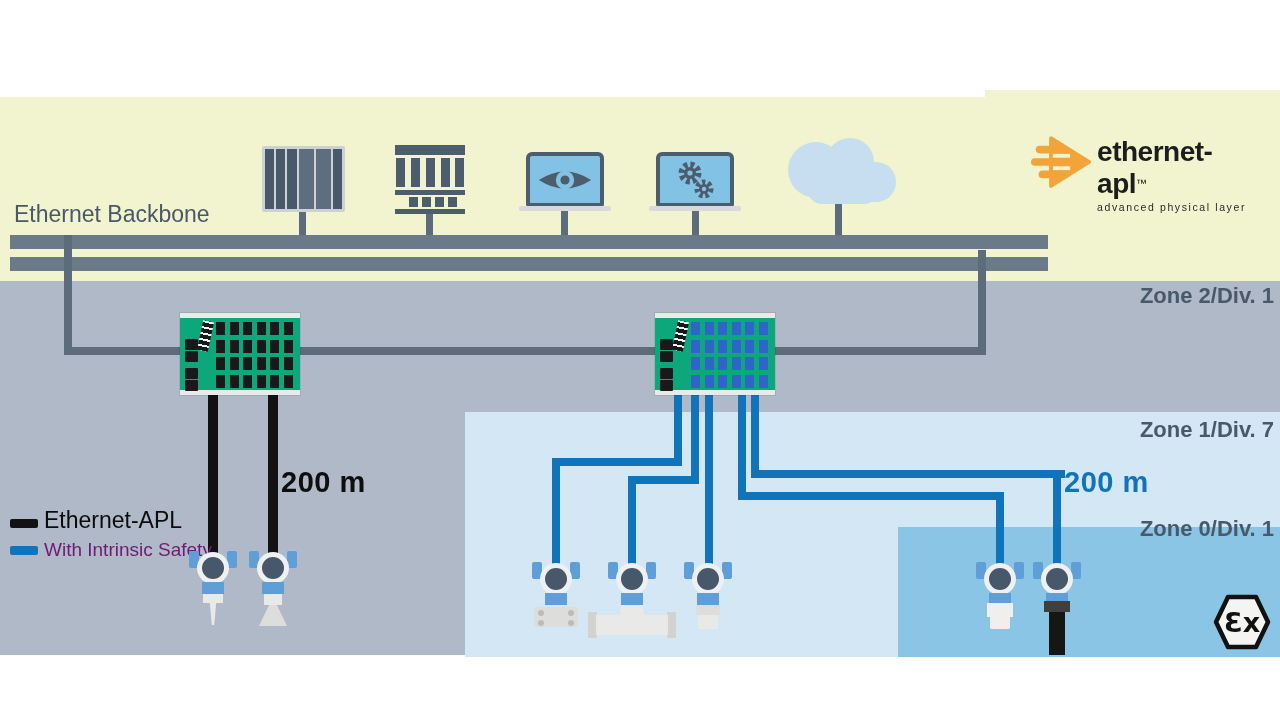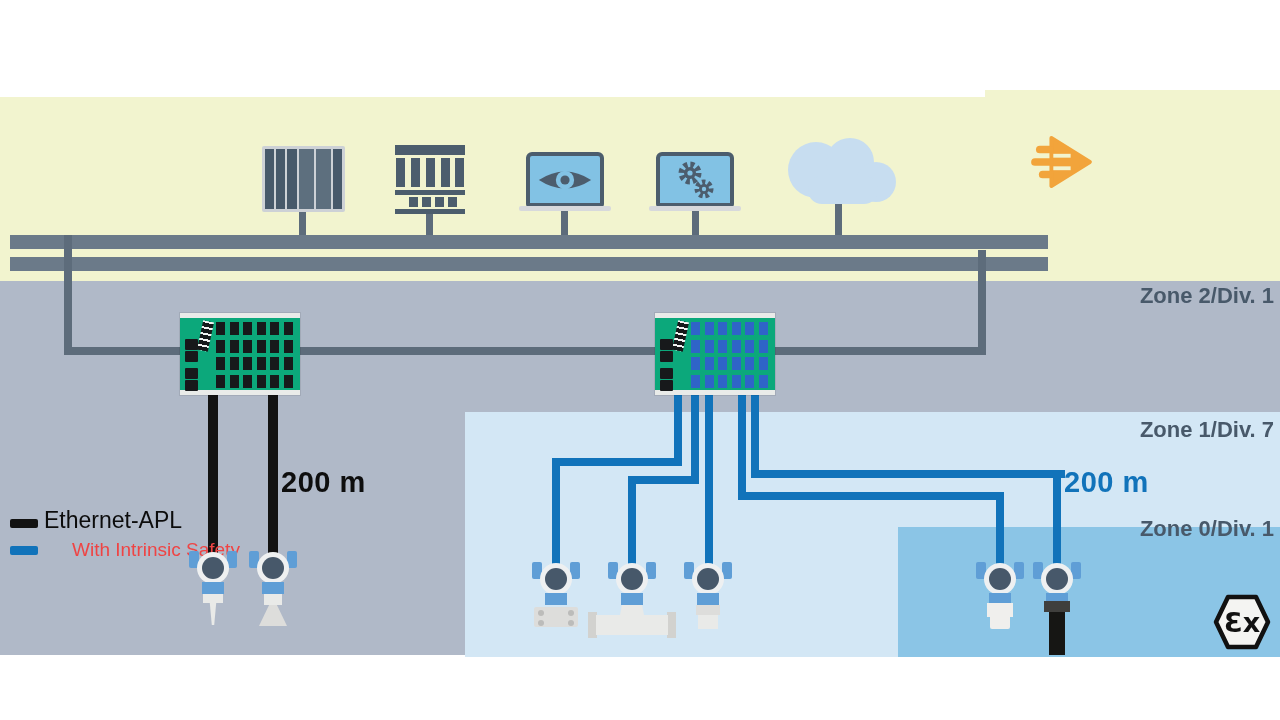--- a/index.html
+++ b/index.html
@@ -21,21 +21,21 @@
   
   .bk-label{left:14px;top:201px;font-size:23px;color:var(--text-slate,#48596a);}
   .zone-label{right:6px;text-align:right;font-size:22px;font-weight:bold;color:var(--text-slate,#4a5c6c);}
   .dist{font-size:29px;font-weight:bold;letter-spacing:.5px;}
   .dist-apl{left:281px;top:466px;color:#0e0e0e;}
   .dist-is{left:1064px;top:466px;color:var(--cable-blue,#1173ba);}
 
   
   .leg-swatch{width:28px;height:9px;border-radius:2px;}
   .leg-apl-txt{left:44px;top:507px;font-size:23px;color:#0c0c0c;}
-  .leg-is-txt{left:44px;top:539px;font-size:19px;color:#ef4444;margin-left:28px;}
+  .leg-is-txt{left:44px;top:539px;font-size:19px;color:#701a75;}
 
   
   .rack{left:262px;top:146px;width:83px;height:66px;background:#cdd1d6;border-radius:2px;
         display:flex;gap:2px;padding:3px;box-sizing:border-box;}
   .slot-n{width:11px;height:100%;background:#47596a;}
   .slot-w{width:18px;height:100%;background:#5d6f7e;}
   .ctrl{left:395px;top:145px;width:70px;height:69px;}
   .ctrl>div{position:absolute;background:var(--icon-slate,#4c5d6d);}
   .laptop{width:78px;height:55px;border:4px solid var(--icon-slate,#4c5d6d);border-radius:6px 6px 3px 3px;
           background:var(--screen-blue,#82c2e4);box-sizing:border-box;display:flex;align-items:center;justify-content:center;}
@@ -153,22 +153,27 @@
 
   <div class="abs" style="left:1030px;top:136px;width:230px;height:52px;display:flex;">
     <svg width="62" height="52" viewBox="0 0 64 54">
       <path d="M22,2 L62,27 L22,52 Z" fill="#f2a43b" stroke="#f2a43b" stroke-width="4" stroke-linejoin="round"></path>
       <rect x="6" y="10" width="18" height="8" rx="4" fill="#f2a43b"></rect>
       <rect x="1" y="23" width="23" height="8" rx="4" fill="#f2a43b"></rect>
       <rect x="9" y="36" width="15" height="8" rx="4" fill="#f2a43b"></rect>
       <rect x="24" y="18.5" width="18" height="4" fill="#f2f4cf"></rect>
       <rect x="24" y="31.5" width="18" height="4" fill="#f2f4cf"></rect>
     </svg>
-  </div>
-
+    <div style="margin-left:6px;">
+      <div><span class="logo-name">ethernet-apl</span><sup>™</sup></div>
+      <div class="logo-sub">advanced physical layer</div>
+    </div>
+  </div>
+
+  <div class="abs bk-label">Ethernet Backbone</div>
   <div class="abs zone-label" style="top:283px;">Zone 2/Div. 1</div>
   <div class="abs zone-label" style="top:417px;">Zone 1/Div. 7</div>
   <div class="abs zone-label" style="top:516px;">Zone 0/Div. 1</div>
 
   <div class="abs cab-black" style="left:208px;top:393px;width:10px;height:165px;"></div>
   <div class="abs cab-black" style="left:268px;top:393px;width:10px;height:165px;"></div>
   <div class="abs dist dist-apl">200 m</div>
 
   <div class="abs cab-blue" style="left:674px;top:393px;width:8px;height:67px;"></div>
   <div class="abs cab-blue" style="left:552px;top:458px;width:130px;height:8px;"></div>

